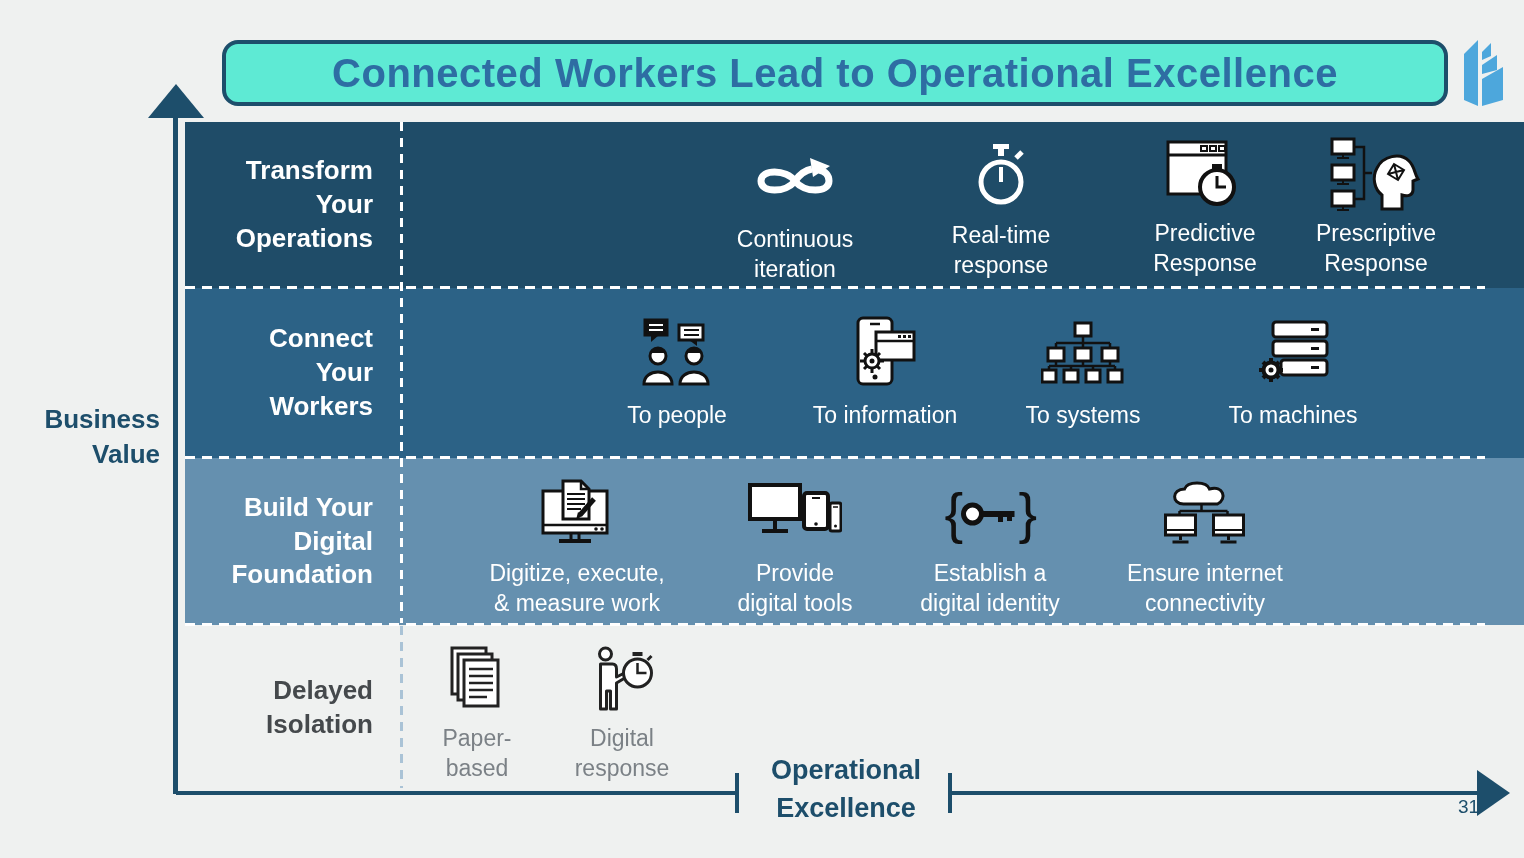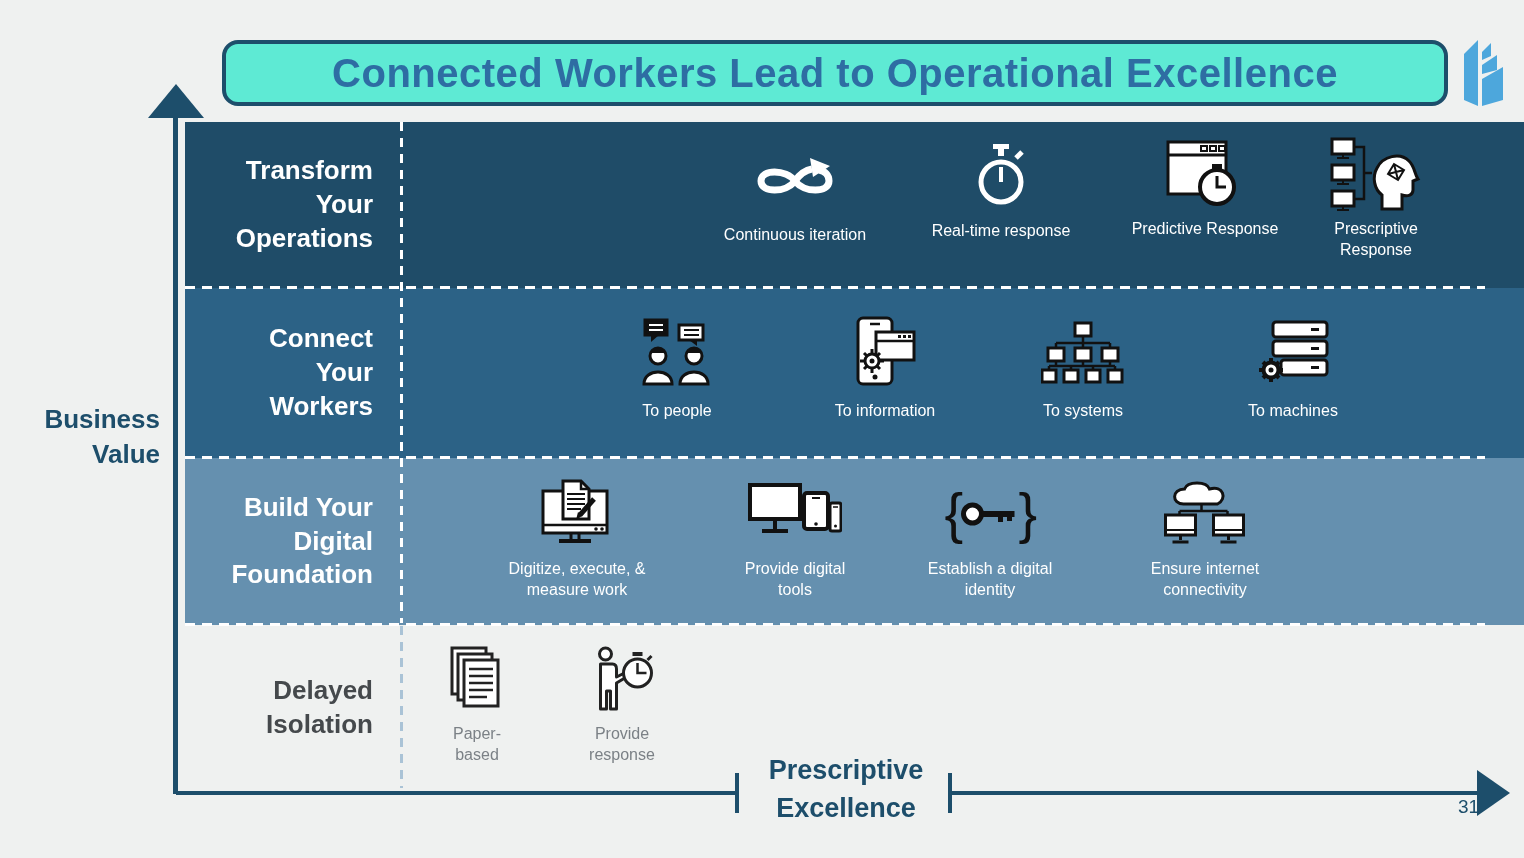--- a/index.html
+++ b/index.html
@@ -45,21 +45,21 @@
   .row4 .row-label{color:#45494c;}
   .sep{position:absolute; left:185px; width:1300px; height:3px; z-index:3;
     background:repeating-linear-gradient(90deg,#ffffff 0 10px, transparent 10px 17px);}
   .vdash{position:absolute; left:400px; width:3px; z-index:3;
     background:repeating-linear-gradient(180deg,#ffffff 0 9px, transparent 9px 16px);}
   .vdash.light{background:repeating-linear-gradient(180deg,#aac3d6 0 9px, transparent 9px 16px);}
   
   .item{position:absolute; transform:translateX(-50%); text-align:center; z-index:2;}
   .icon-wrap{display:flex; align-items:center; justify-content:center; height:76px;}
   .row2 .icon-wrap{height:82px;}
-  .caption{font-size:16px; color:#ffffff; line-height:1.32; margin-top:6px;}
+  .caption{font-size:23px; color:#ffffff; line-height:1.32; margin-top:6px;}
   .row4 .caption{color:#7b8186;}
   svg{display:block;}
 </style>
 </head>
 <body>
 
 <div class="slide">
 
   <div class="title-box">
     <h1>Connected Workers Lead to Operational Excellence</h1>
@@ -330,31 +330,31 @@
       <div class="icon-wrap">
         <svg width="68" height="66" viewBox="0 0 68 66">
           <circle cx="17" cy="8" r="6" fill="#fff" stroke="#222" stroke-width="3"></circle>
           <path d="M12 18 L24 18 C27 18 28 20 28 23 L28 31 L36 27 L38 31 L28 37 L28 63 L22 63 L22 45 L18 45 L18 63 L12 63 Z" fill="#fff" stroke="#222" stroke-width="3" stroke-linejoin="round"></path>
           <rect x="44" y="6" width="10" height="4" fill="#222"></rect>
           <line x1="59" y1="14" x2="63" y2="10" stroke="#222" stroke-width="3"></line>
           <circle cx="49" cy="27" r="14" fill="#fff" stroke="#222" stroke-width="3"></circle>
           <polyline points="49,17 49,27 58,27" fill="none" stroke="#222" stroke-width="2.5"></polyline>
         </svg>
       </div>
-      <div class="caption">Provide response</div>
+      <div class="caption">Digital response</div>
     </div>
   </div>
 
   <div class="sep" style="top:286px;"></div>
   <div class="sep" style="top:456px;"></div>
   <div class="sep" style="top:623px;"></div>
   <div class="vdash" style="top:122px; height:501px;"></div>
   <div class="vdash light" style="top:626px; height:162px;"></div>
 
   <div class="x-line-left"></div>
   <div class="x-tick-left"></div>
-  <div class="x-label">Prescriptive Excellence</div>
+  <div class="x-label">Operational Excellence</div>
   <div class="x-tick-right"></div>
   <div class="x-line-right"></div>
   <div class="x-arrow"></div>
 
   <div class="page-number">31</div>
 </div>
 
 </body></html>

